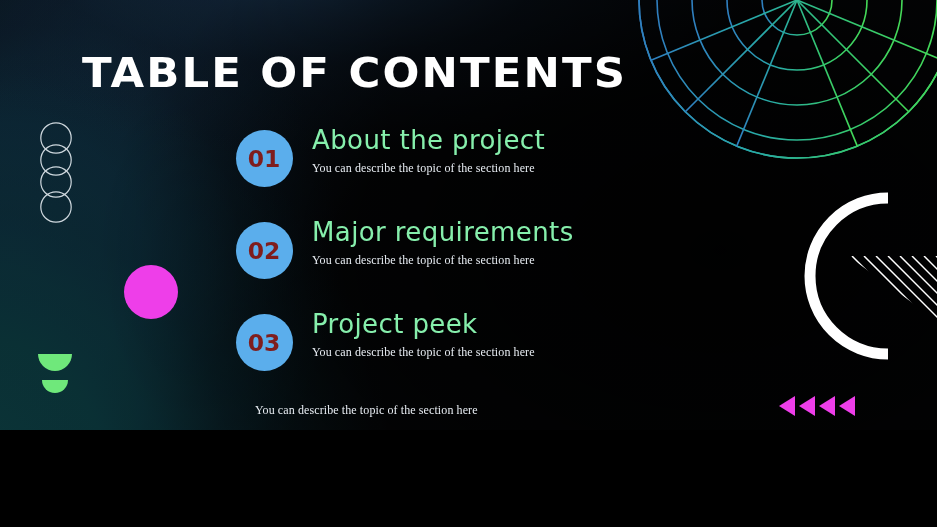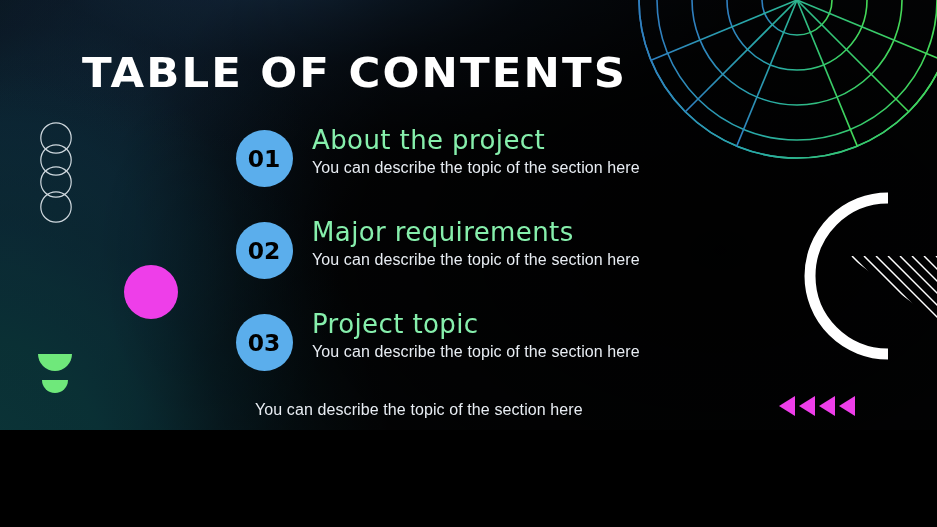--- a/index.html
+++ b/index.html
@@ -136,21 +136,21 @@
     width: 57px;
     height: 57px;
     border-radius: 50%;
     background: #5baeec;
     display: flex;
     align-items: center;
     justify-content: center;
     margin-top: 7px;
   }
   .num-badge span {
-    color: #000000;
+    color: #7f1d1d;
     font-family: "DejaVu Sans", sans-serif;
     font-size: 23px;
     font-weight: 700;
     letter-spacing: 0px;
     transform: scaleX(1.02);
   }
   .toc-text {
     margin-left: 19px;
     padding-top: 0px;
   }
@@ -160,22 +160,22 @@
     font-family: "DejaVu Sans", sans-serif;
     font-size: 26px;
     font-weight: 400;
     letter-spacing: 0.4px;
     line-height: 34px;
     white-space: nowrap;
   }
   .toc-sub {
     margin: 1px 0 0 0;
     color: #e8edf3;
-    font-family: Liberation Sans, sans-serif;
-    font-size: 16px;
+    font-family: Liberation Serif, serif;
+    font-size: 12px;
     font-weight: 400;
     letter-spacing: 0.1px;
     line-height: 20px;
     white-space: nowrap;
   }
 </style>
 </head>
 <body>
 
 <div class="slide">
@@ -335,21 +335,21 @@
         <p class="toc-heading">Major requirements</p>
         <p class="toc-sub">You can describe the topic of the section here</p>
       </div>
     </div>
 
     <div class="toc-item">
       <div class="num-badge">
         <span>03</span>
       </div>
       <div class="toc-text">
-        <p class="toc-heading">Project topic</p>
+        <p class="toc-heading">Project peek</p>
         <p class="toc-sub">You can describe the topic of the section here</p>
       </div>
     </div>
 
     <div class="toc-item">
       <div class="toc-text">
         <p class="toc-sub">You can describe the topic of the section here</p>
       </div>
     </div>
 

